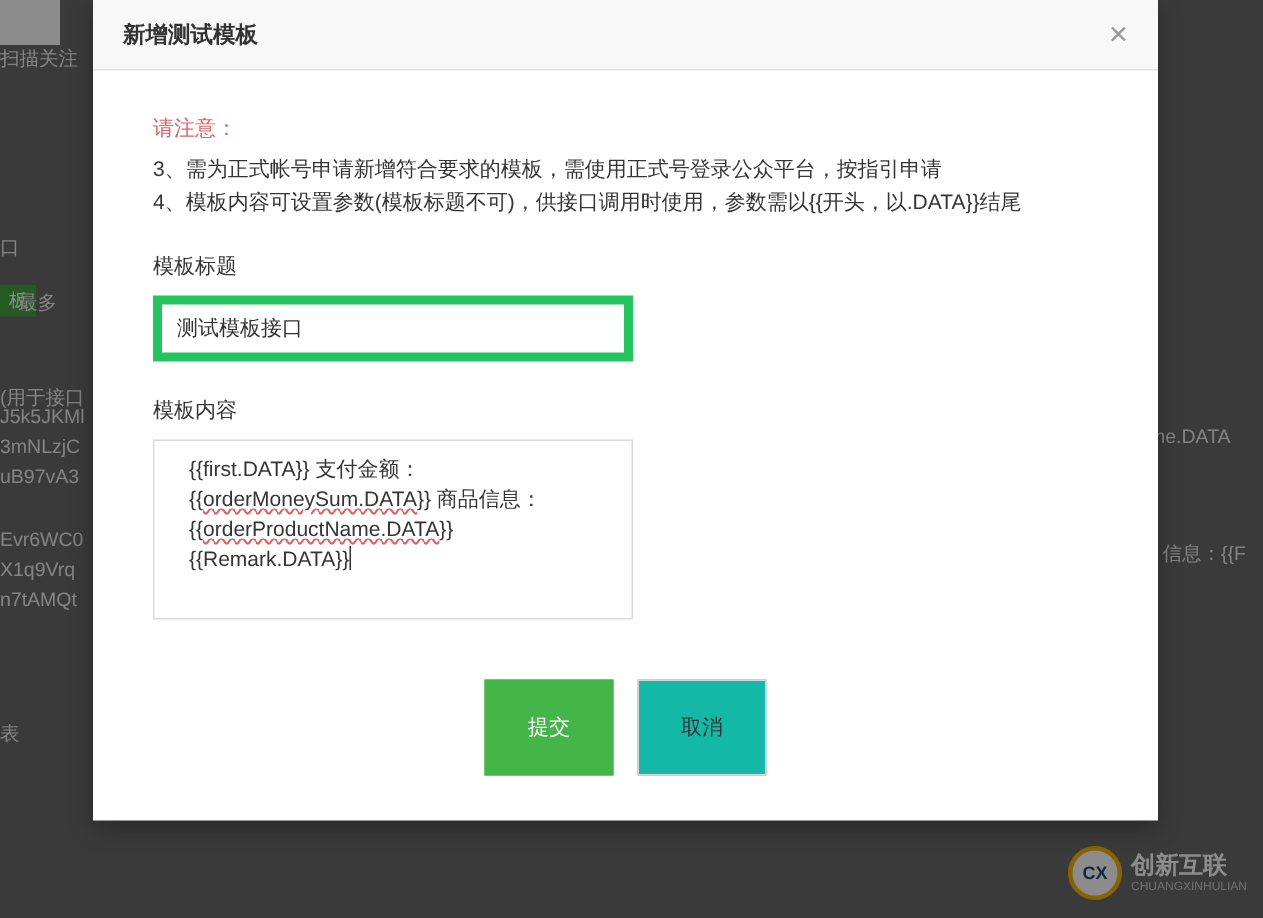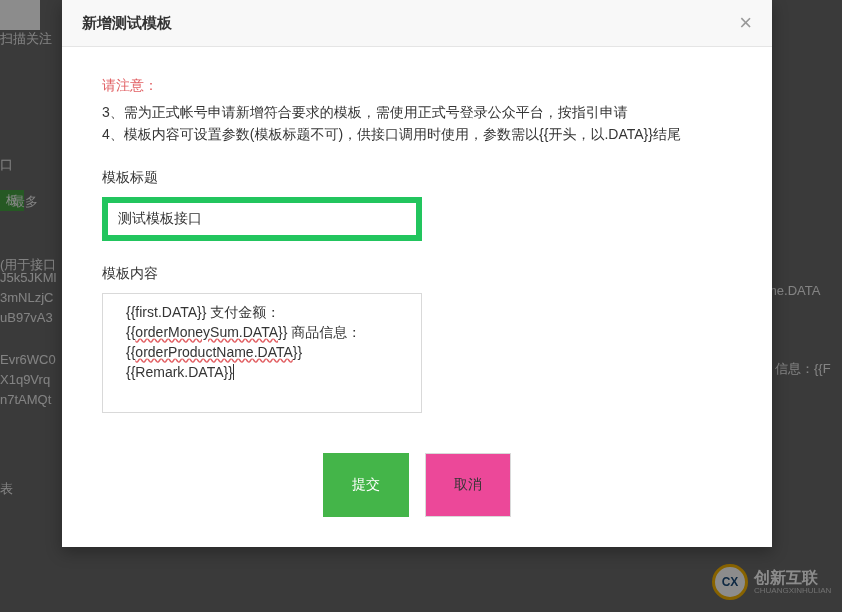--- a/index.html
+++ b/index.html
@@ -186,21 +186,21 @@
       cursor: pointer;
       border: 1px solid transparent;
       margin: 0 6px;
     }
     .btn-submit {
       background: #44b549;
       color: #fff;
       border-color: #44b549;
     }
     .btn-cancel {
-      background: #ec4899;
+      background: #14b8a6;
       color: #353535;
       border-color: #d9d9d9;
     }
     .cursor-mark {
       border-right: 1px solid #333;
     }
   </style>
 </head>
 <body>
 

